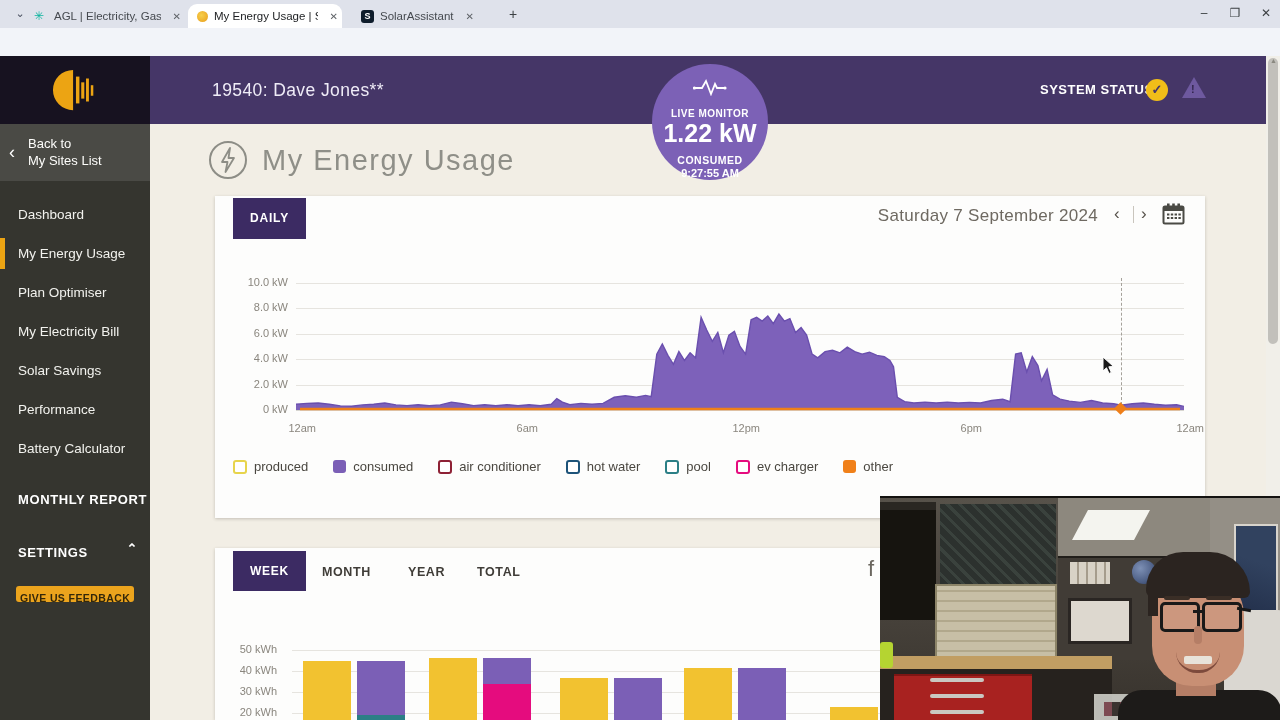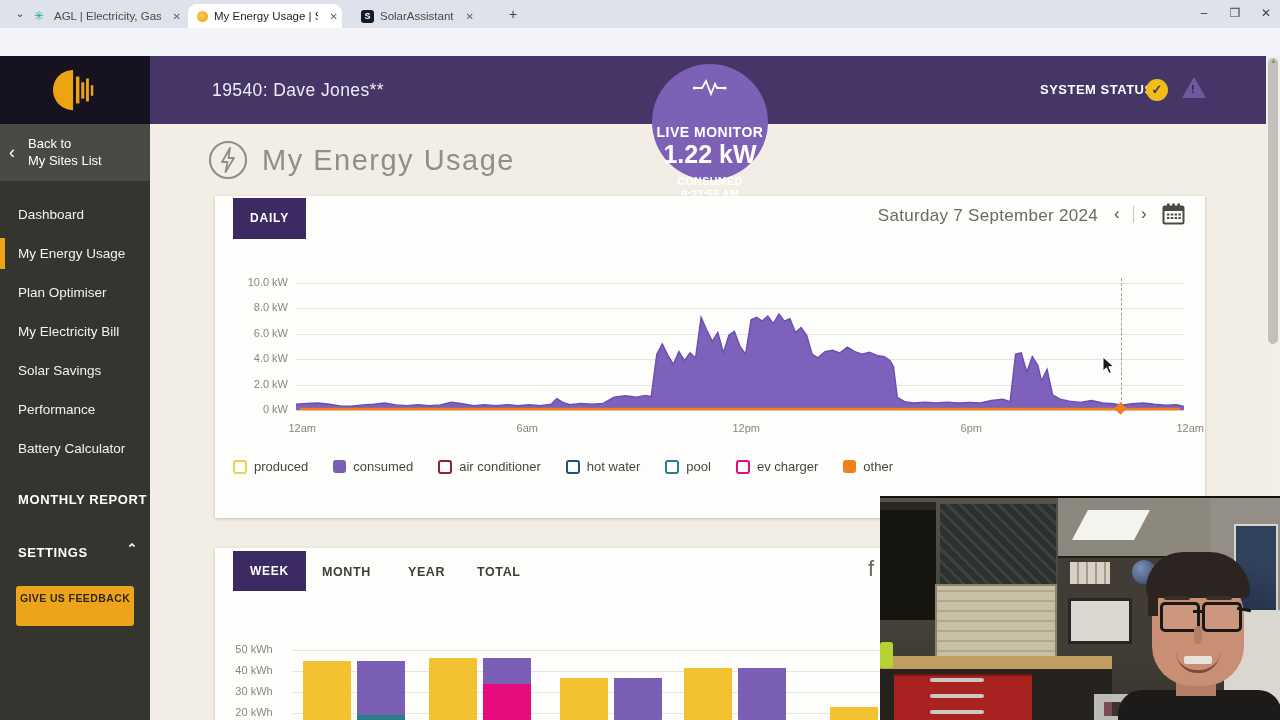--- a/index.html
+++ b/index.html
@@ -47,32 +47,32 @@
   #side-back .chev{position:absolute;left:9px;top:18px;font-size:18px;color:#fff;}
   #side-back .lines{position:absolute;left:28px;top:11px;font-size:13px;line-height:17px;}
   #side-nav{left:0;top:181px;width:150px;height:539px;background:#35352f;}
   .navitem{position:relative;height:39px;line-height:39px;padding-left:18px;color:#f2f2ee;font-size:13.5px;}
   .navitem.active:before{content:"";position:absolute;left:0;top:4px;width:5px;height:31px;background:#eca413;}
   #nav-list{padding-top:14px;}
   .nav-heading{padding-left:18px;color:#fff;font-size:13px;font-weight:bold;letter-spacing:.6px;}
   #monthly{margin-top:24px;}
   #settings-row{margin-top:38px;position:relative;}
   #settings-row .chevup{position:absolute;right:12px;top:-4px;color:#fff;font-size:13px;}
-  #feedback-btn{margin:26px 0 0 16px;width:118px;height:40px;background:#eca41d;border-radius:3px;color:#33270a;font-size:10.5px;font-weight:bold;text-align:center;line-height:24px;letter-spacing:.4px;}
+  #feedback-btn{margin:26px 0 0 16px;width:118px;height:16px;background:#eca41d;border-radius:3px;color:#33270a;font-size:10.5px;font-weight:bold;text-align:center;line-height:24px;letter-spacing:.4px;}
 
   
   #main-bg{left:150px;top:124px;width:1130px;height:596px;background:#f2eee5;}
   #app-header{left:150px;top:56px;width:1130px;height:68px;background:#453667;}
   #site-title{left:212px;top:80px;color:#efecf7;font-size:17.5px;letter-spacing:.4px;}
   #sysstatus{left:1040px;top:82px;color:#fff;font-size:13px;font-weight:bold;letter-spacing:.5px;}
   #status-check{left:1146px;top:79px;width:22px;height:22px;border-radius:50%;background:#f0bd19;color:#453667;font-size:13px;font-weight:bold;text-align:center;line-height:22px;}
   #status-warn{left:1182px;top:77px;width:0;height:0;border-left:12px solid transparent;border-right:12px solid transparent;border-bottom:21px solid #6e599f;}
   #status-warn span{position:absolute;left:-3px;top:6px;color:#33264f;font-size:11px;font-weight:bold;}
   #live-circle{left:652px;top:64px;width:116px;height:116px;border-radius:50%;background:#7c61b6;color:#fff;text-align:center;}
-  #live-circle .lm{font-size:14px;font-weight:bold;letter-spacing:.5px;margin-top:24px;}
+  #live-circle .lm{font-size:10px;font-weight:bold;letter-spacing:.5px;margin-top:8px;}
   #live-circle .kw{font-size:25px;font-weight:bold;margin-top:0px;}
   #live-circle .cons{font-size:10.5px;font-weight:bold;margin-top:6px;letter-spacing:.5px;}
   #live-circle .tm{font-size:11px;font-weight:bold;margin-top:1px;}
 
   
   #title-icon{left:209px;top:141px;width:34px;height:34px;border:2px solid #8d8d86;border-radius:50%;}
   #page-title{left:262px;top:144px;font-size:29px;font-weight:300;color:#8f8f88;letter-spacing:1.5px;}
 
   
   .card{background:#fdfdfc;box-shadow:0 1px 3px rgba(60,55,45,.25);}
@@ -143,21 +143,21 @@
   .wc-bridge{left:313px;top:112px;width:10px;height:3px;background:#191919;}
   .wc-temple{left:357px;top:110px;width:14px;height:3px;background:#191919;transform:rotate(10deg);}
   .wc-brow-l{left:284px;top:98px;width:26px;height:4px;background:#3a2e26;border-radius:2px;}
   .wc-brow-r{left:326px;top:98px;width:26px;height:4px;background:#3a2e26;border-radius:2px;}
   .wc-nose{left:314px;top:128px;width:8px;height:18px;background:#b57e66;border-radius:4px;}
   .wc-smile{left:296px;top:154px;width:44px;height:18px;border-bottom:3px solid #7d4a3c;border-radius:0 0 22px 22px;}
   .wc-teeth{left:304px;top:158px;width:28px;height:8px;background:#e8e3da;border-radius:2px;}
 
   
   .bar{position:absolute;width:48px;}
-  .wk-ylab{font-size:11px;color:#8a867e;width:46px;text-align:center;}
+  .wk-ylab{font-size:11px;color:#8a867e;width:46px;text-align:right;}
 
   
   #mouse{left:1102px;top:356px;width:14px;height:20px;}
 </style>
 </head>
 <body>
 
 <div id="browser">
 
   <div class="abs" id="tabstrip">

